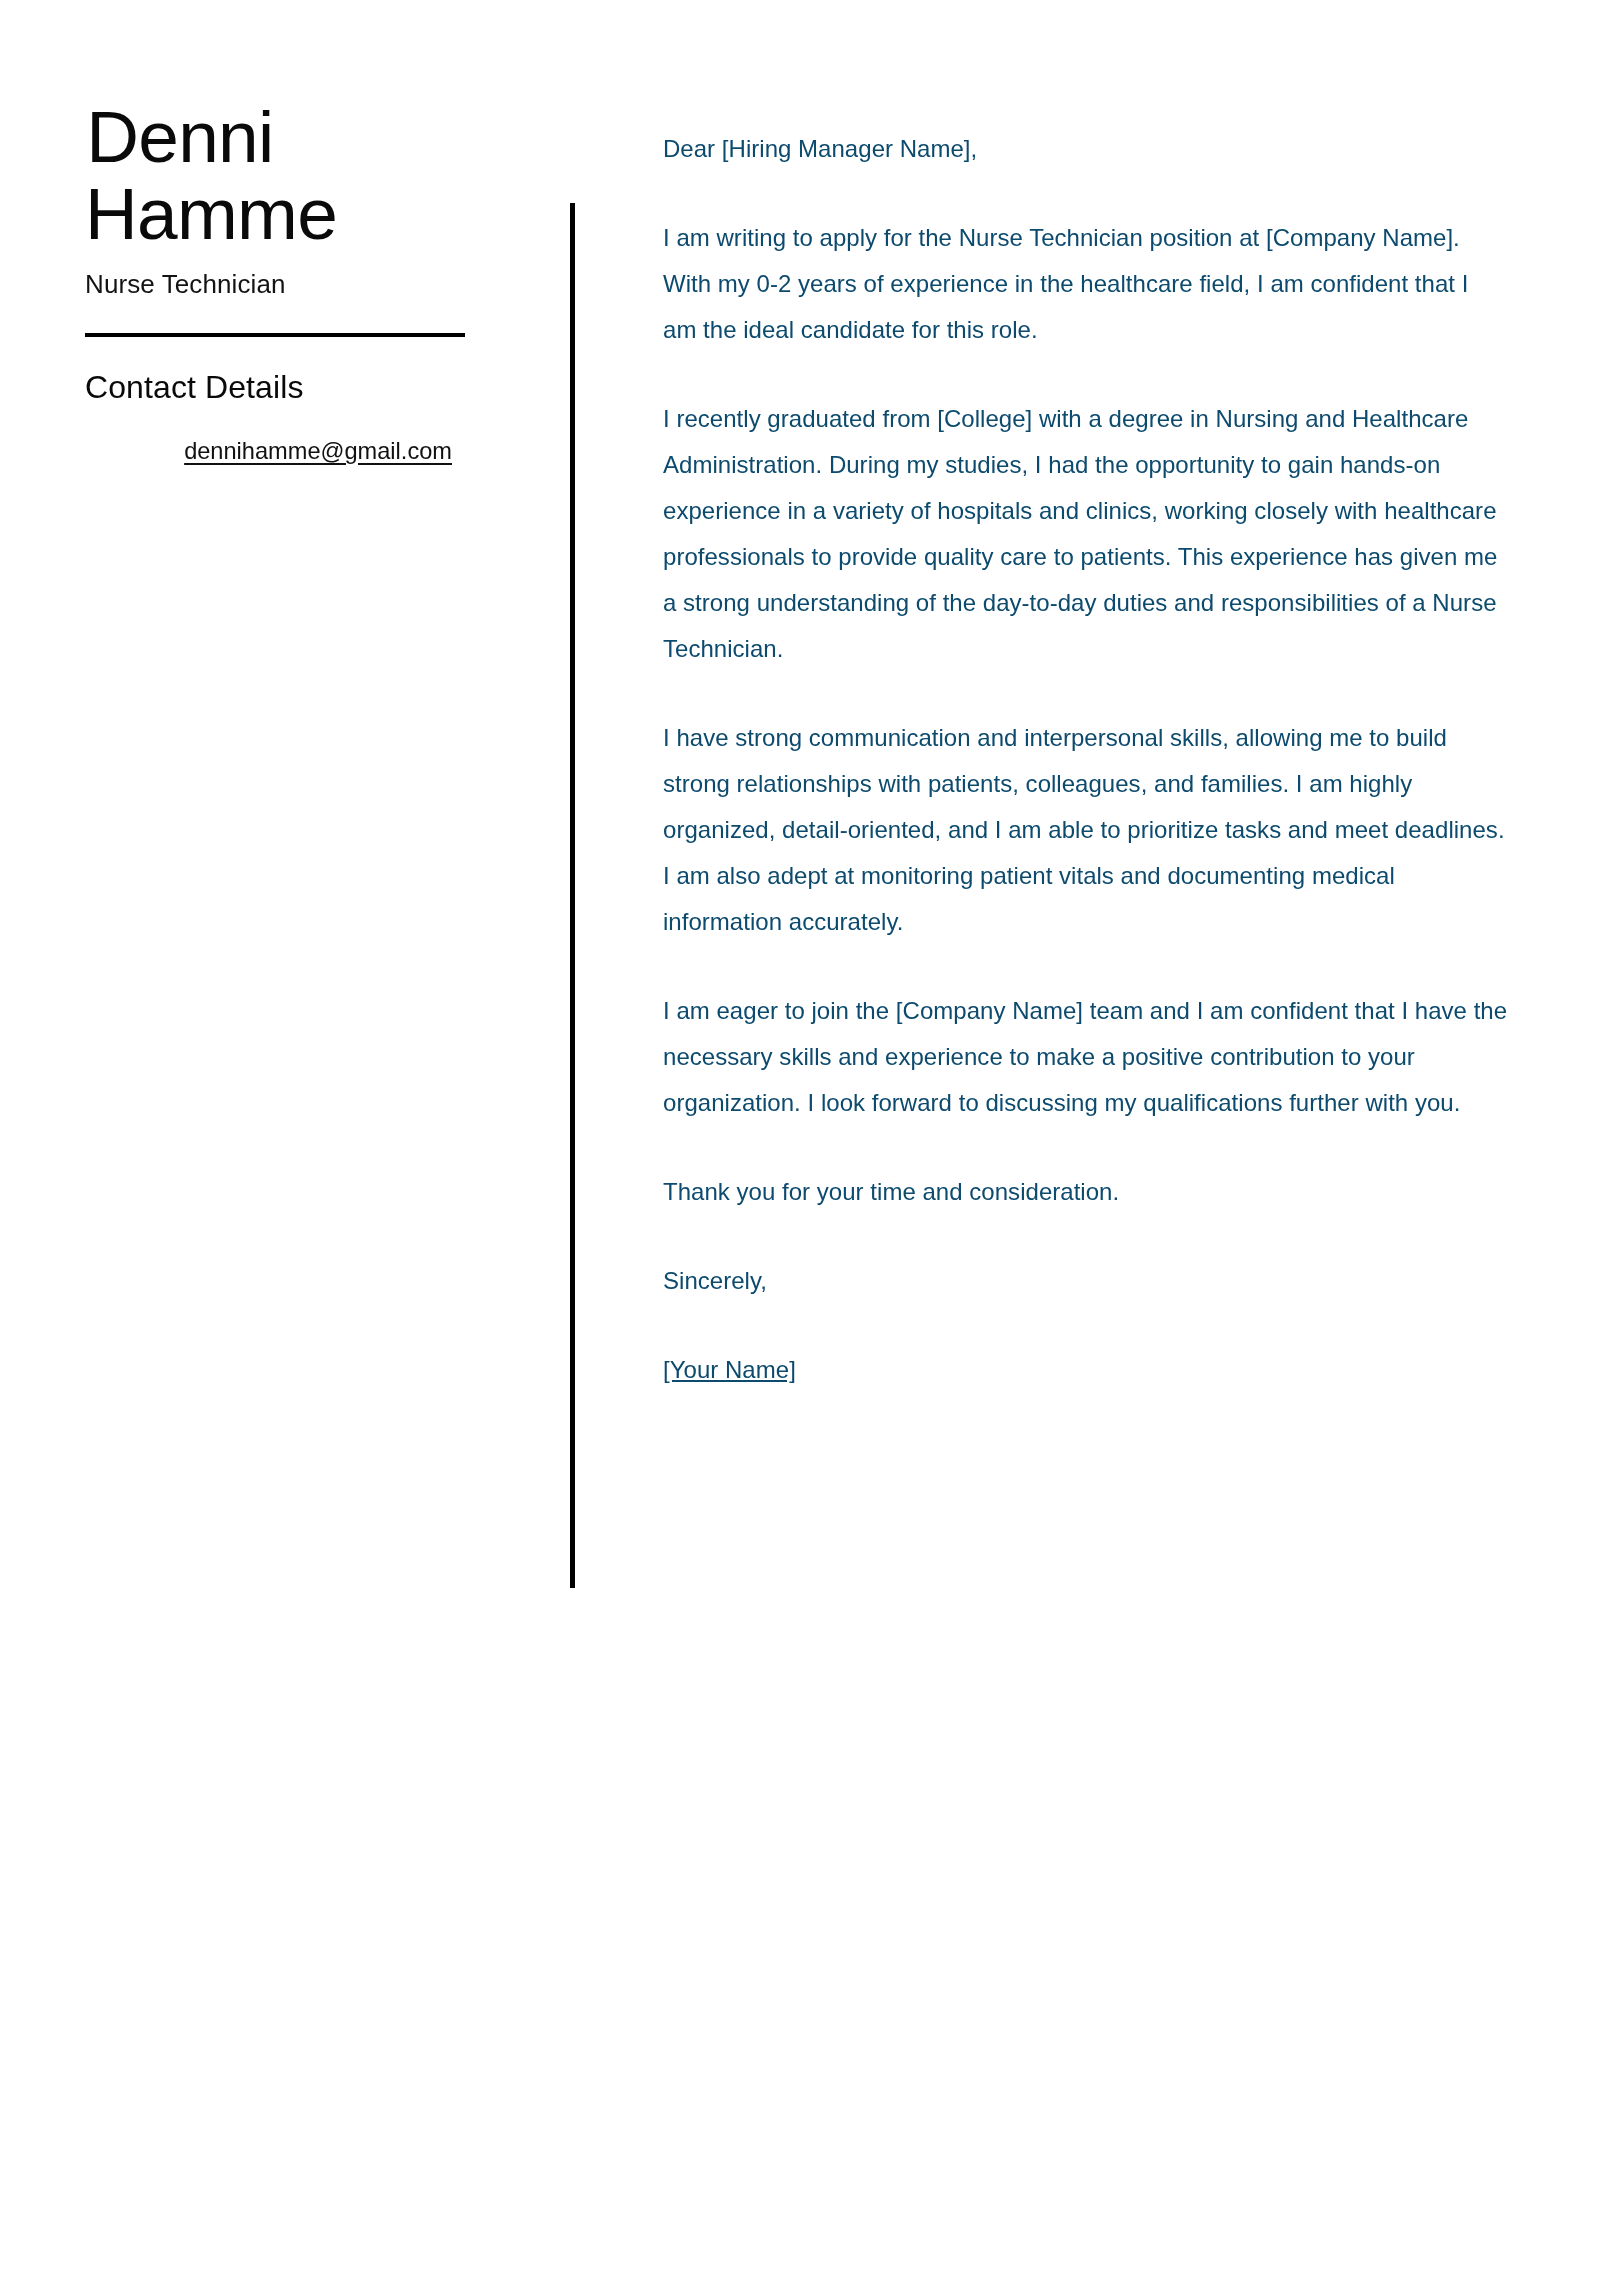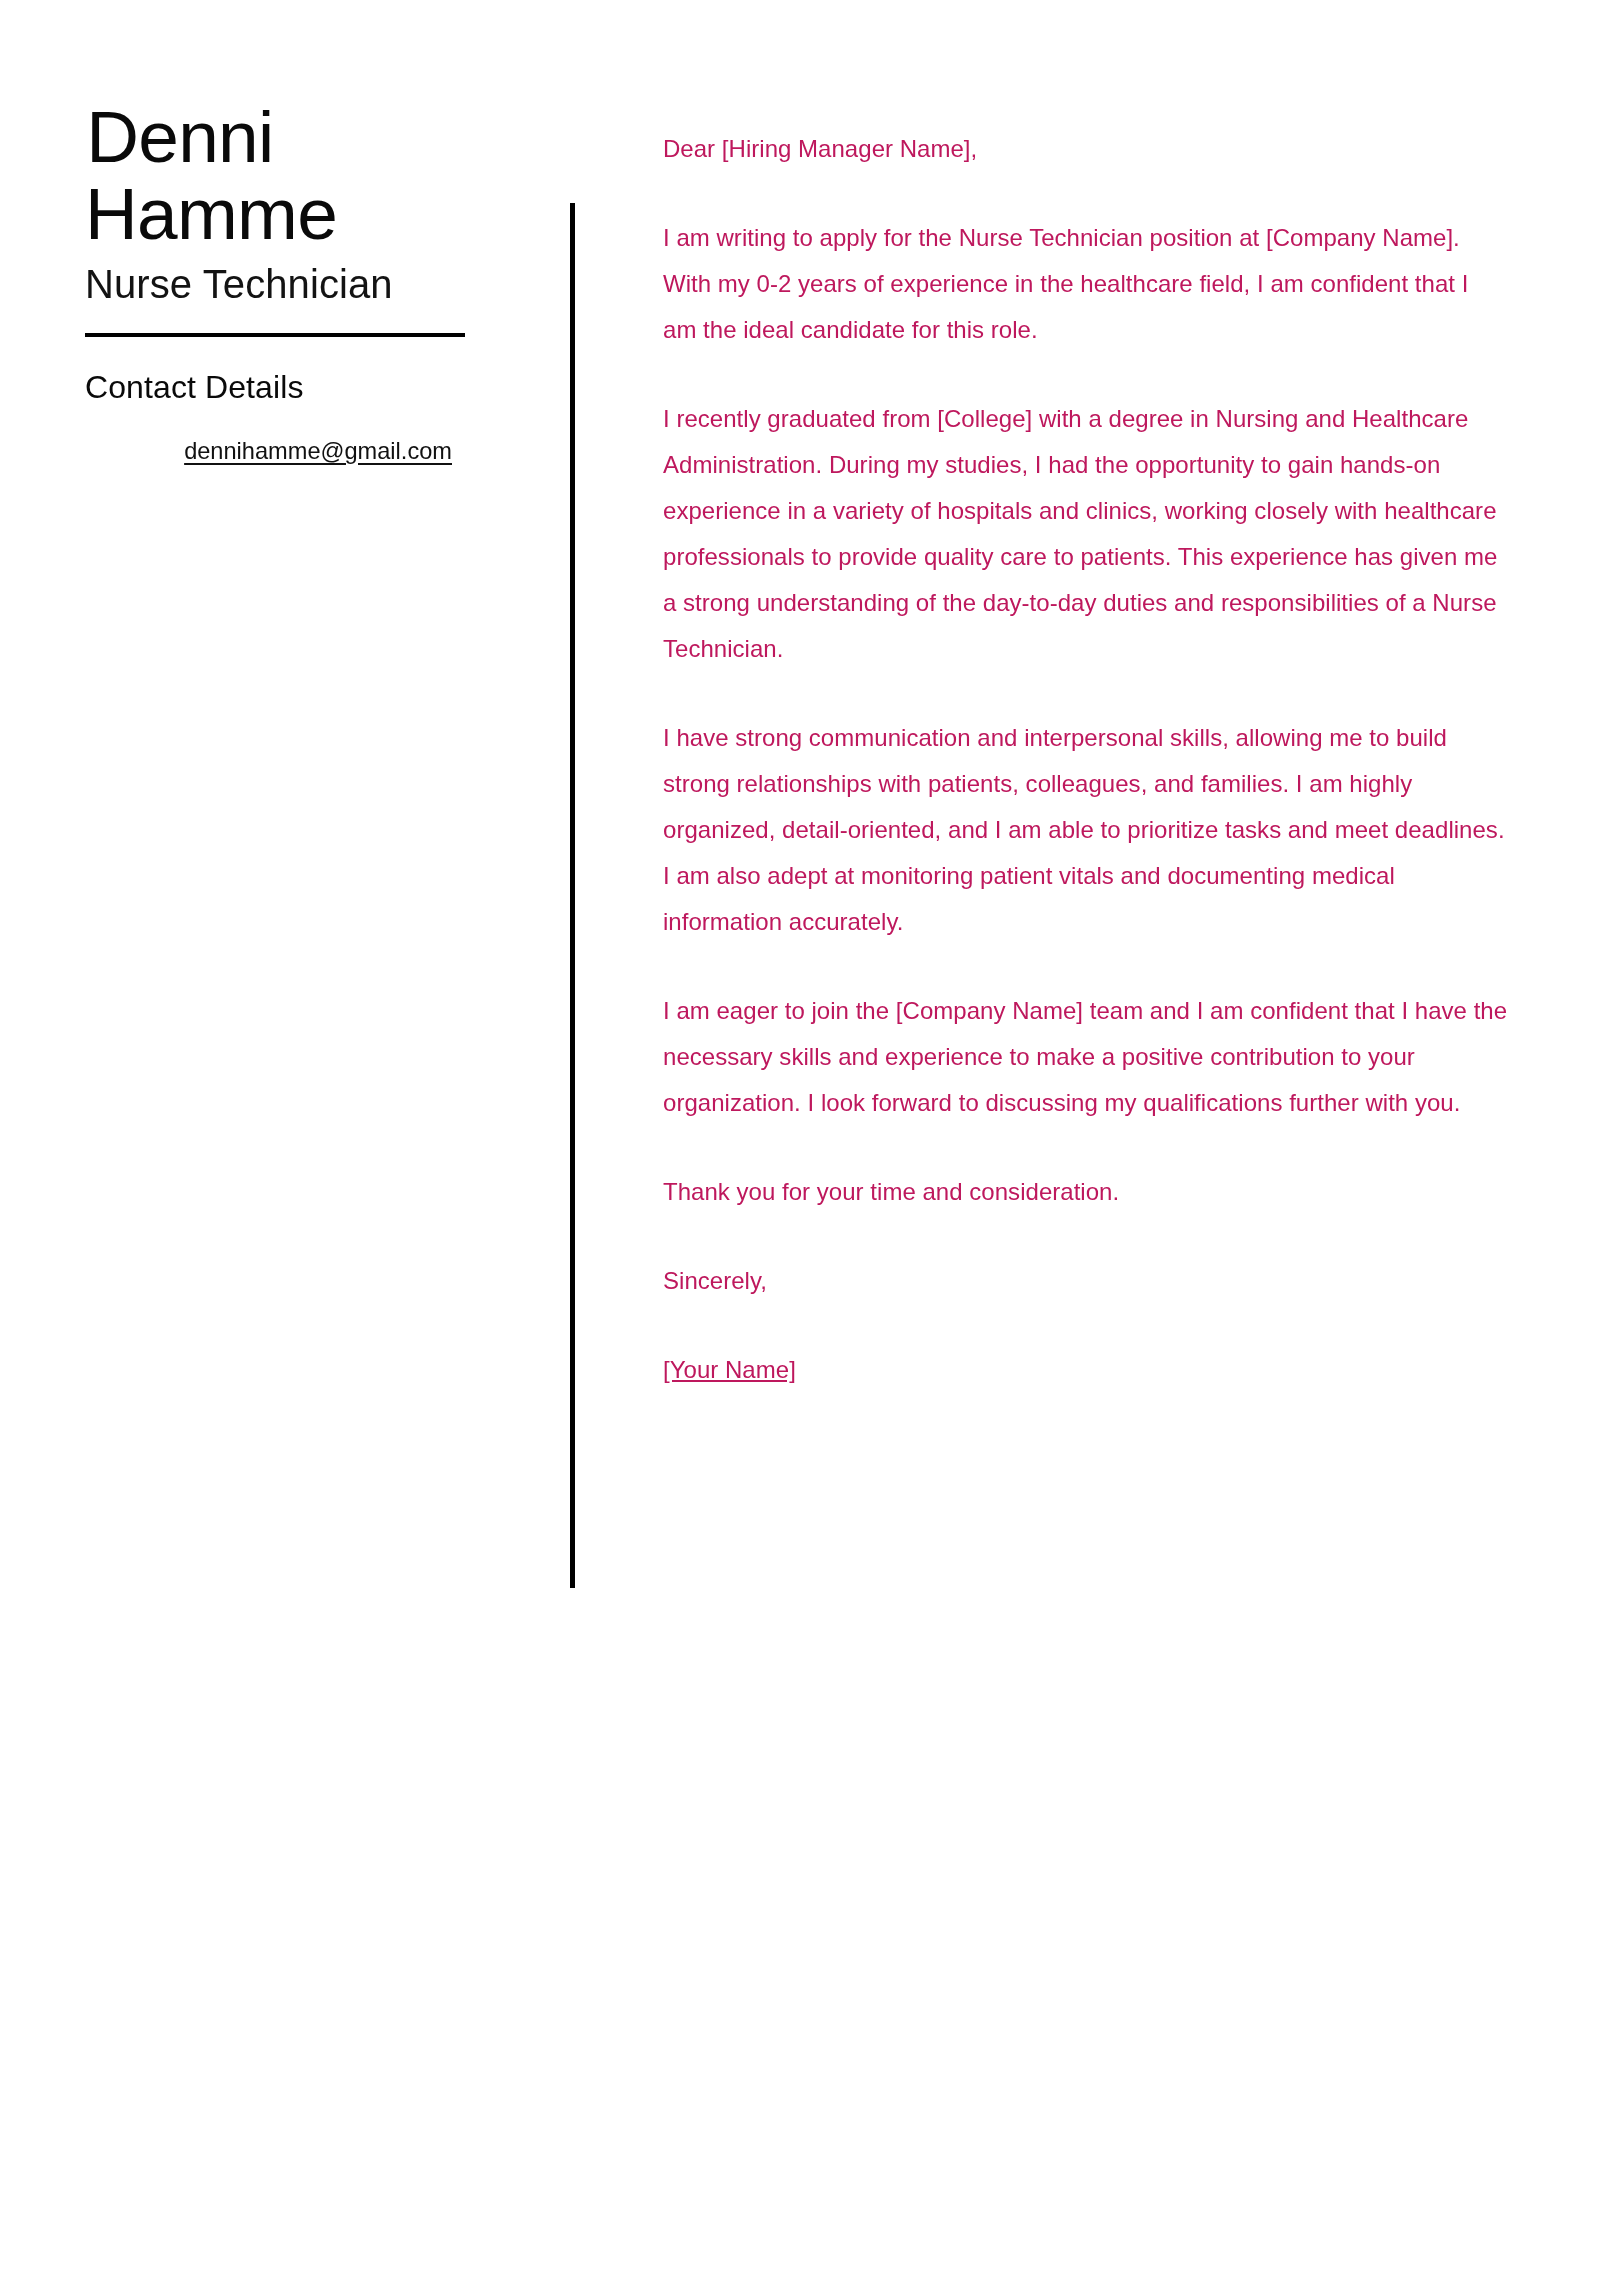--- a/index.html
+++ b/index.html
@@ -44,21 +44,21 @@
     color: #0a0a0a;
     white-space: nowrap;
   }
   .name-line.first {
     margin-left: 1.3px;
   }
 
   .job-title {
     display: block;
     margin-top: 14.4px;
-    font-size: 40px;
+    font-size: 26px;
     line-height: 37px;
     font-weight: 300;
     color: #131313;
     letter-spacing: 0.1px;
   }
 
   .rule {
     margin-top: 30px;
     width: 380px;
     height: 3.9px;
@@ -108,21 +108,21 @@
     left: 663px;
     top: 126px;
     width: 845px;
   }
 
   .letter p {
     margin: 0 0 43px 0;
     font-size: 24px;
     line-height: 46px;
     font-weight: 400;
-    color: #be185d;
+    color: #0c4a6e;
     letter-spacing: 0.03px;
   }
   .letter p:last-child {
     margin-bottom: 0;
     text-decoration: underline;
   }
 </style>
 </head>
 <body>
 

